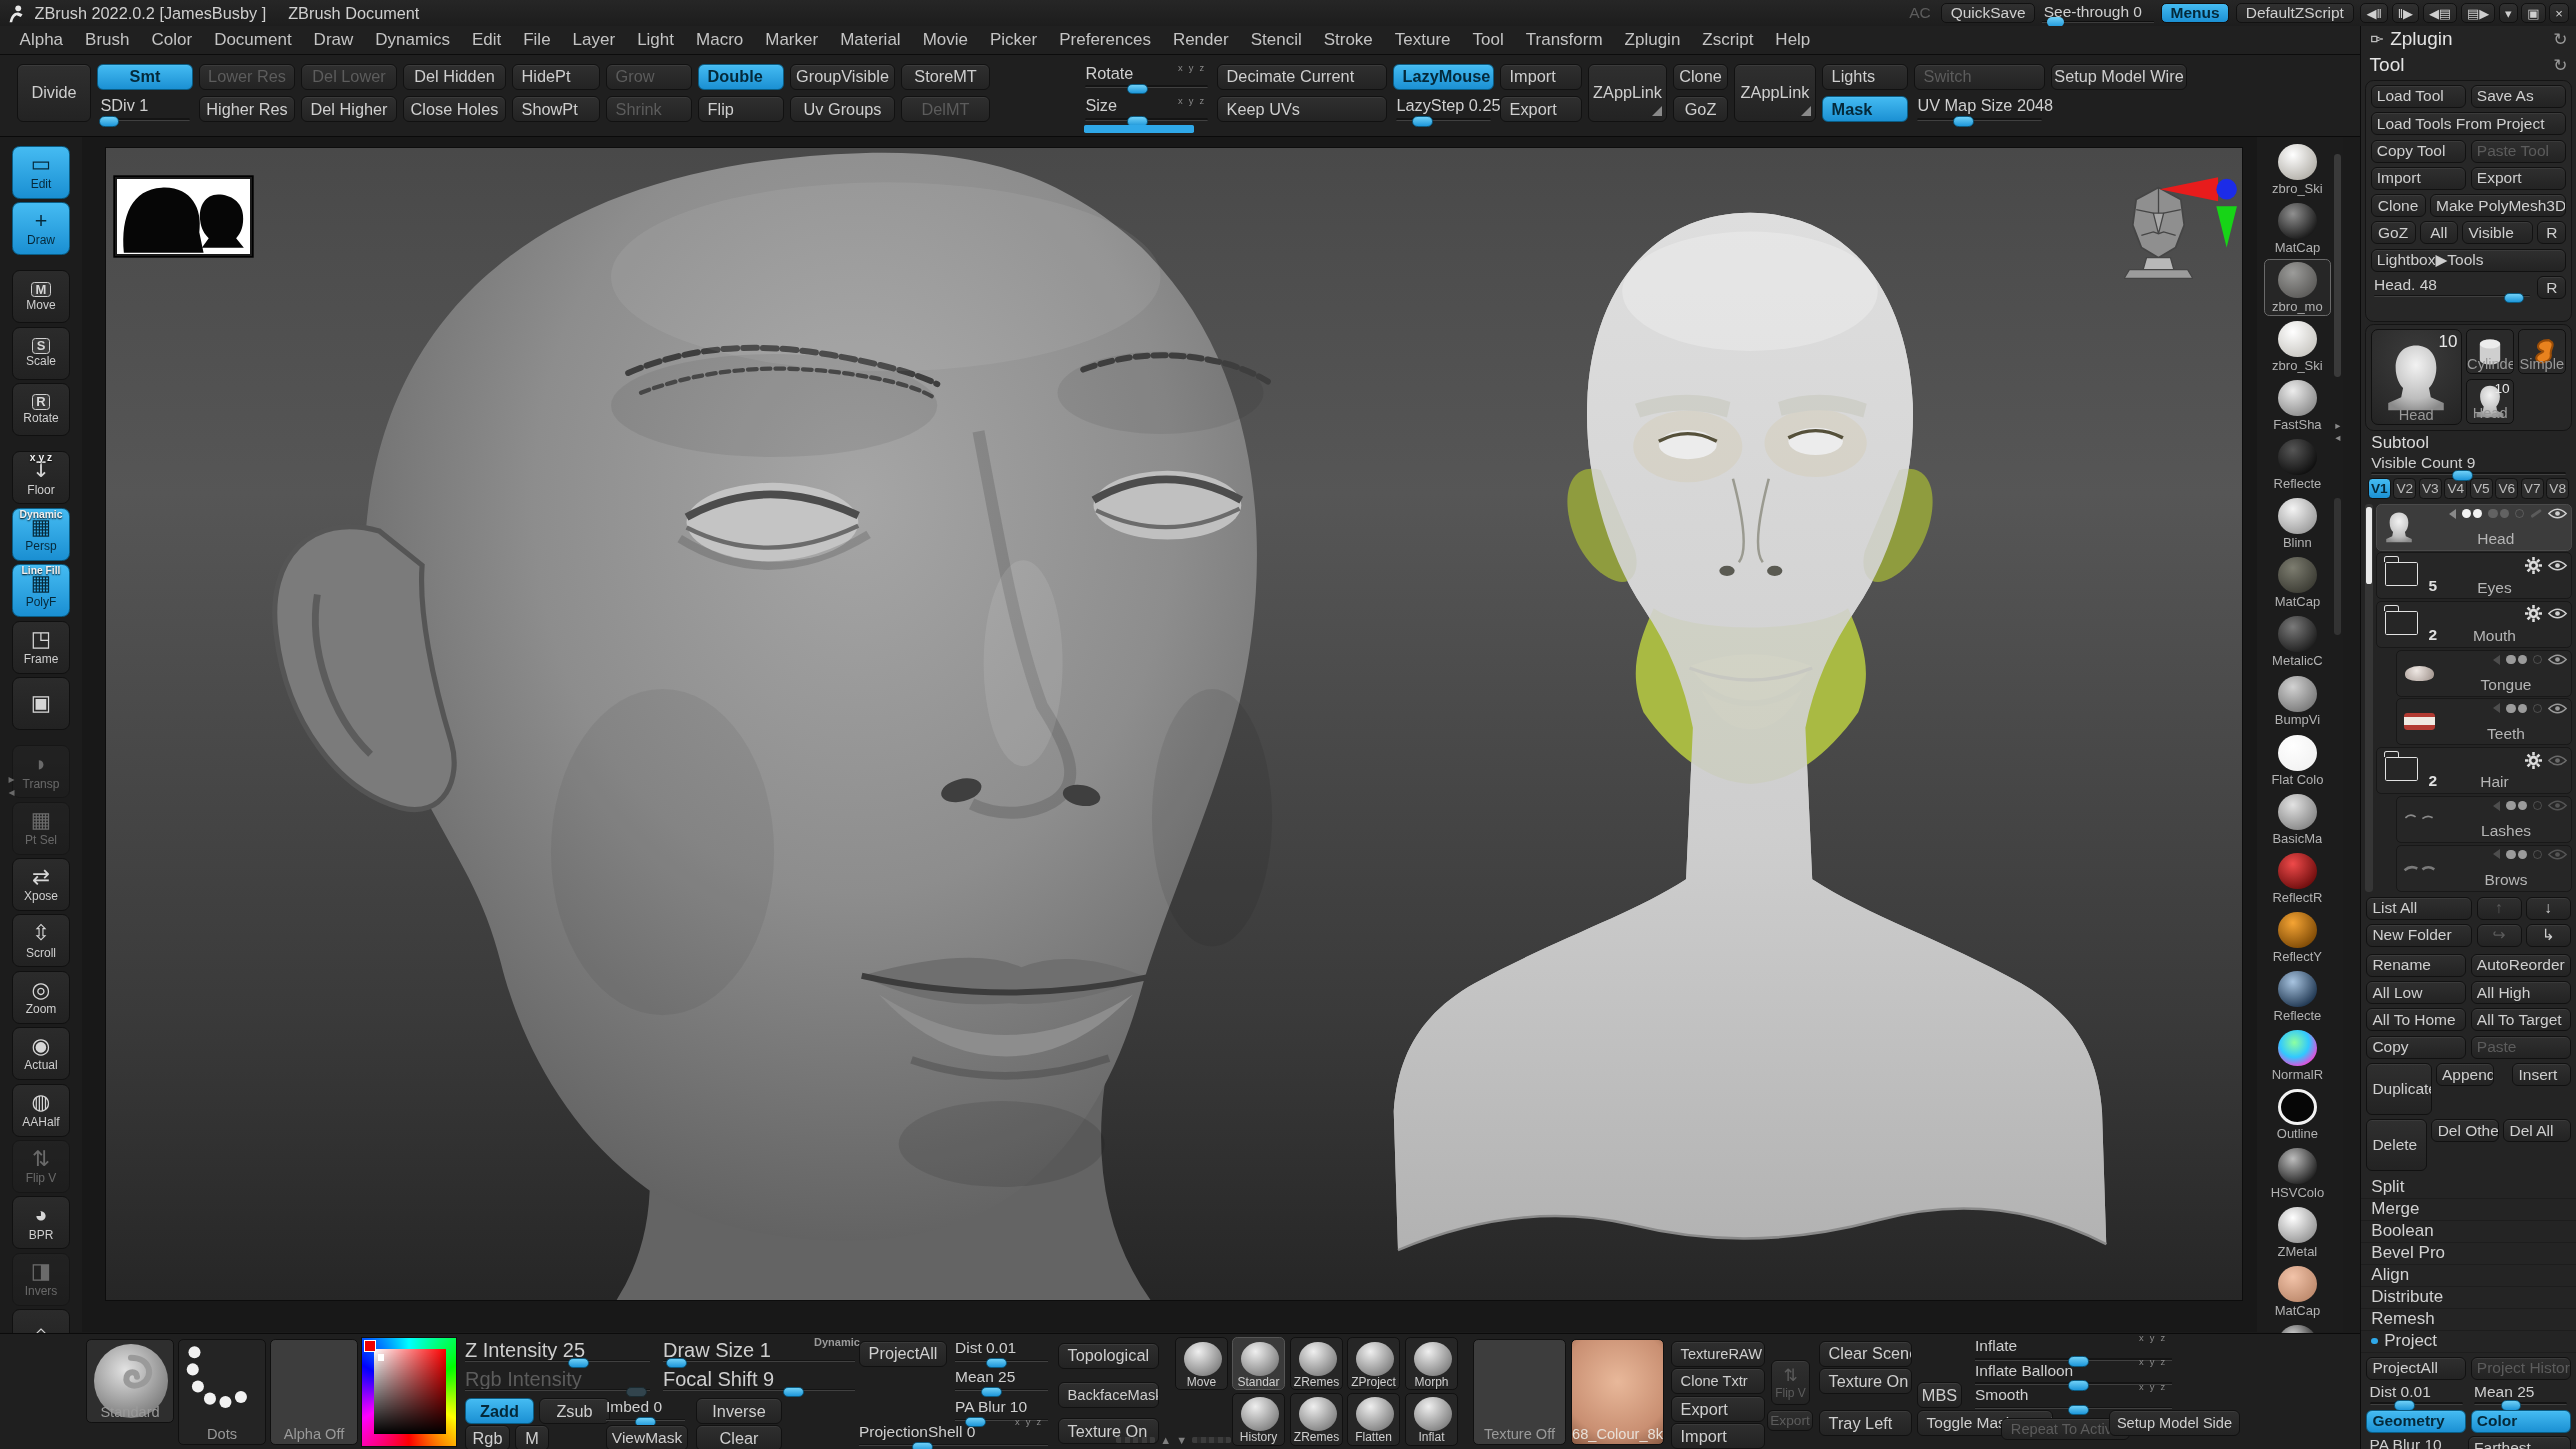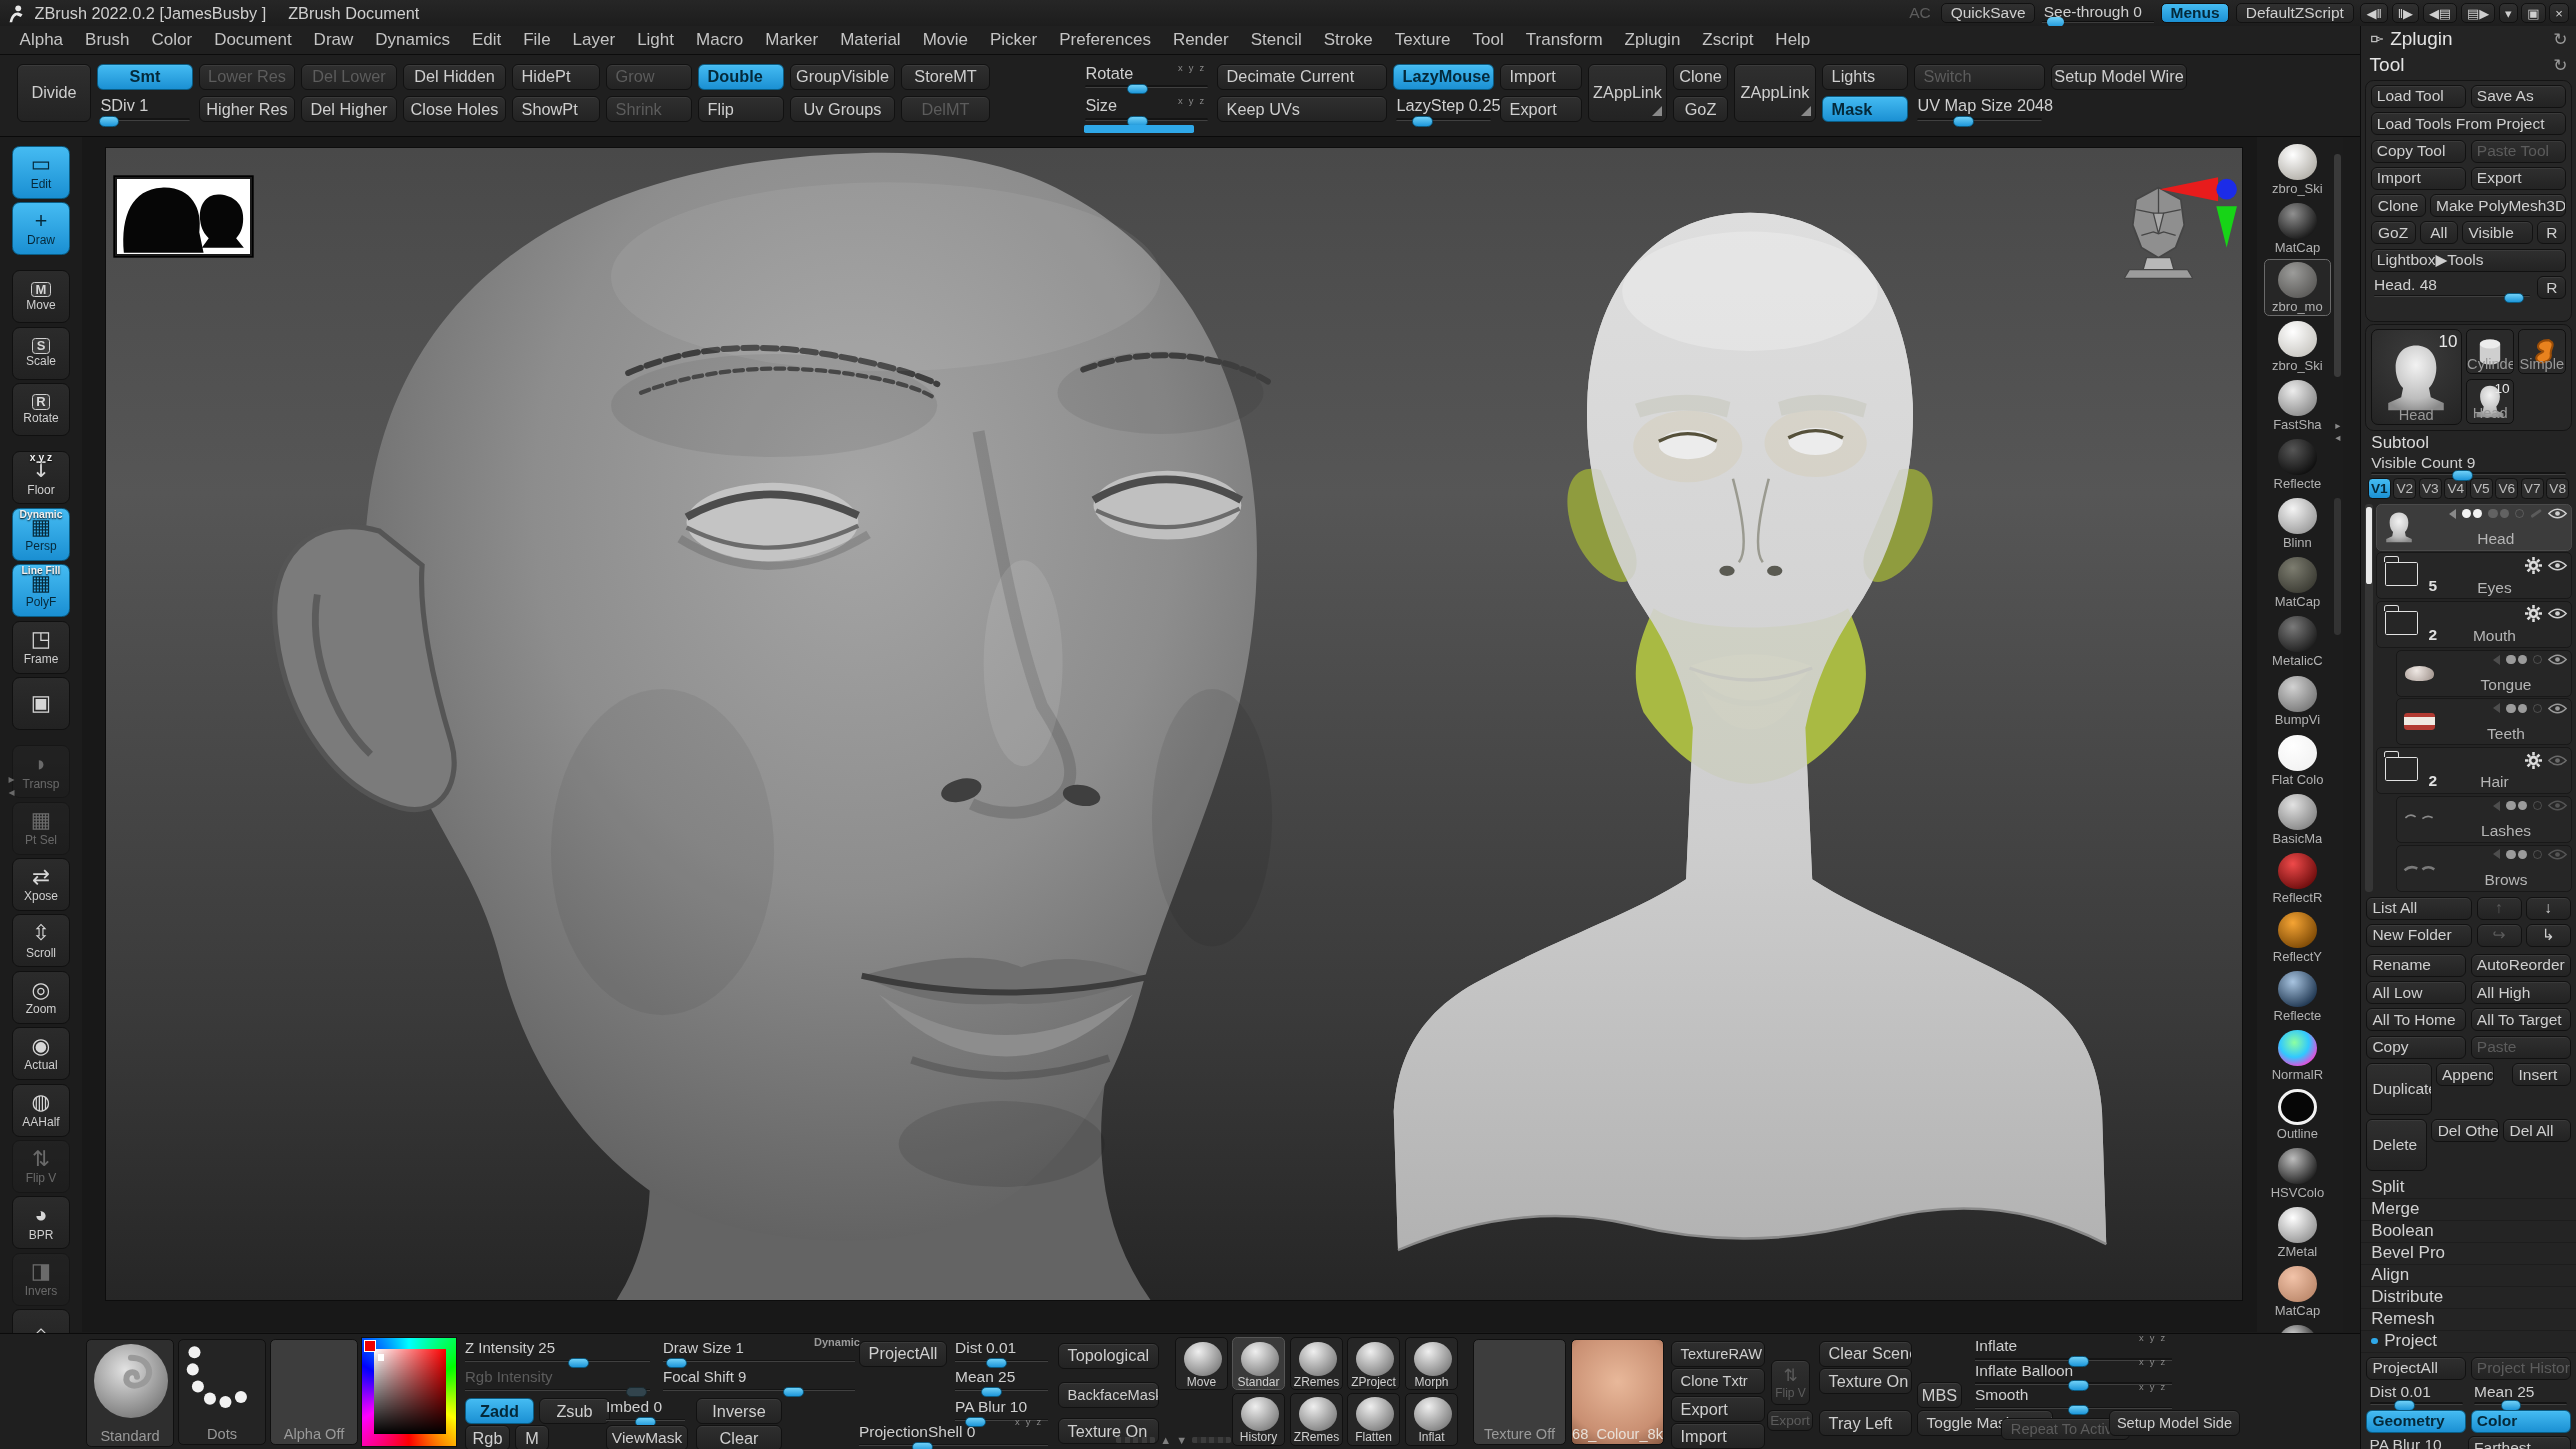--- a/index.html
+++ b/index.html
@@ -91,21 +91,21 @@
   .cap{position:absolute;left:0;right:0;bottom:1.7px;text-align:center;font-size:14.6px;color:#9a9a9a;white-space:nowrap;overflow:hidden}
   .smallthumb{width:48px;height:45px;background:#2a2a2a;border:0.9px solid #101010;border-radius:5.2px;position:relative;display:flex;align-items:center;justify-content:center;cursor:pointer}
   
   .bottomshelf{position:absolute;left:0;top:1333px;width:2360px;height:117px;background:#1f1f1f;border-top:0.9px solid #0b0b0b}
   .tile{position:absolute;background:#2e2e2e;border:0.9px solid #101010;border-radius:5.2px;overflow:hidden;cursor:pointer}
   .tile .cap{bottom:2.6px;font-size:14.6px;color:#9a9a9a}
   .qb{position:absolute;width:53px;height:53px;background:#262626;border:0.9px solid #101010;border-radius:5.2px;cursor:pointer}
   .qb .ball{position:absolute;left:7.7px;top:3.4px;width:38px;height:34px;border-radius:50%;background:radial-gradient(circle at 38% 28%,#efefef,#7e7e7e 80%)}
   .qb .cap{bottom:0.9px;font-size:12px;color:#cfcfcf}
   .qb.sel{background:#3a3a3a;border-color:#555}
-  .bs-slider{position:absolute;height:24px;font-size:15px;color:#cfcfcf}
+  .bs-slider{position:absolute;height:24px;font-size:20px;color:#cfcfcf}
   .bs-slider .track{position:absolute;left:0;right:0;bottom:0.9px;height:2.6px;background:#141414;border-bottom:0.9px solid #404040}
   .bs-slider .nub{position:absolute;bottom:-5.2px;width:20.6px;height:10.3px;border-radius:6px;background:linear-gradient(#6fd0f7,#1e97da);border:0.9px solid #0b5a80}
   .bs-slider .nub.dark{background:#32444d;border-color:#1a2a30}
   .bs-slider.dim{color:#5c5c5c}
   .dyn{position:absolute;font-size:11px;font-weight:bold;color:#9a9a9a}
   
   .tb-right{margin-left:auto;display:flex;align-items:center;gap:6.9px}
   .tb-btn{height:20.6px;display:flex;align-items:center;justify-content:center;background:linear-gradient(#303030,#242424);border:0.9px solid #111;border-radius:5.2px;padding:0 8.6px;font-size:15.5px;color:#cfcfcf;cursor:pointer}
   .tb-btn.blue{background:linear-gradient(#44bbf2,#1b90d3);color:#04293a;font-weight:bold}
   .tb-btn.iconb{padding:0 5.2px;font-size:13px}
@@ -1154,21 +1154,21 @@
   <div class="rp-row" style="margin:0 5.2px 3.4px">
     <div class="slider rp-slider"><span>PA Blur 10</span><div class="track"></div><div class="nub" style="left:8%"></div></div>
     <div class="btn left">
         <span>Farthest</span>
       </div>
   </div>
 
 </div>
 
 <div class="bottomshelf">
-  <div class="tile" style="left:86px;top:5.2px;width:88px;height:108px">
+  <div class="tile" style="left:86px;top:5.2px;width:88px;height:84px">
     <div style="position:absolute;left:6.9px;top:3.4px;width:74px;height:74px;border-radius:50%;background:radial-gradient(circle at 42% 35%,#e2e2e2,#7a7a7a 80%)"></div>
     <svg style="position:absolute;left:6.9px;top:3.4px" width="74" height="74" viewBox="0 0 86 86">
         <path d="M43 16 C66 16 70 38 56 46 C44 52 36 46 38 38 C40 31 50 31 50 38" fill="none" stroke="#9a9a9a" stroke-width="7" stroke-linecap="round"></path>
       </svg>
     <span class="cap">Standard</span>
   </div>
   <div class="tile" style="left:178px;top:5.2px;width:88px;height:106px;background:#242424">
     <svg width="86" height="82" viewBox="0 0 100 95">
         <g fill="#f2f2f2">
           <circle cx="18" cy="14" r="7"></circle>

